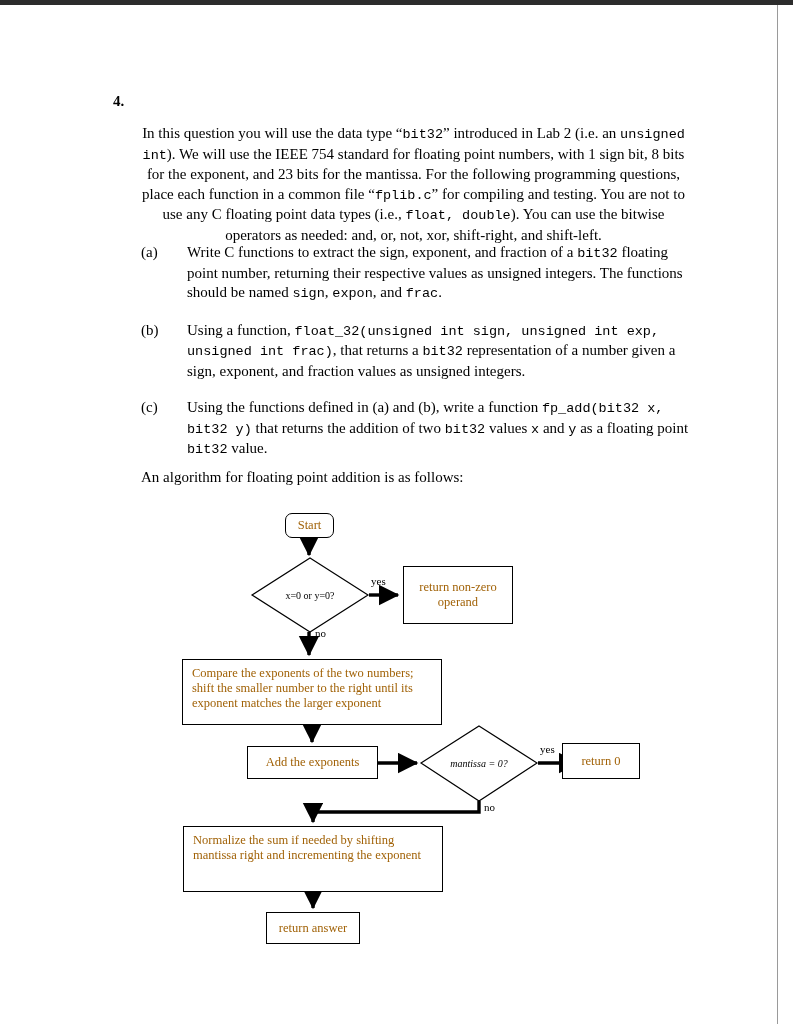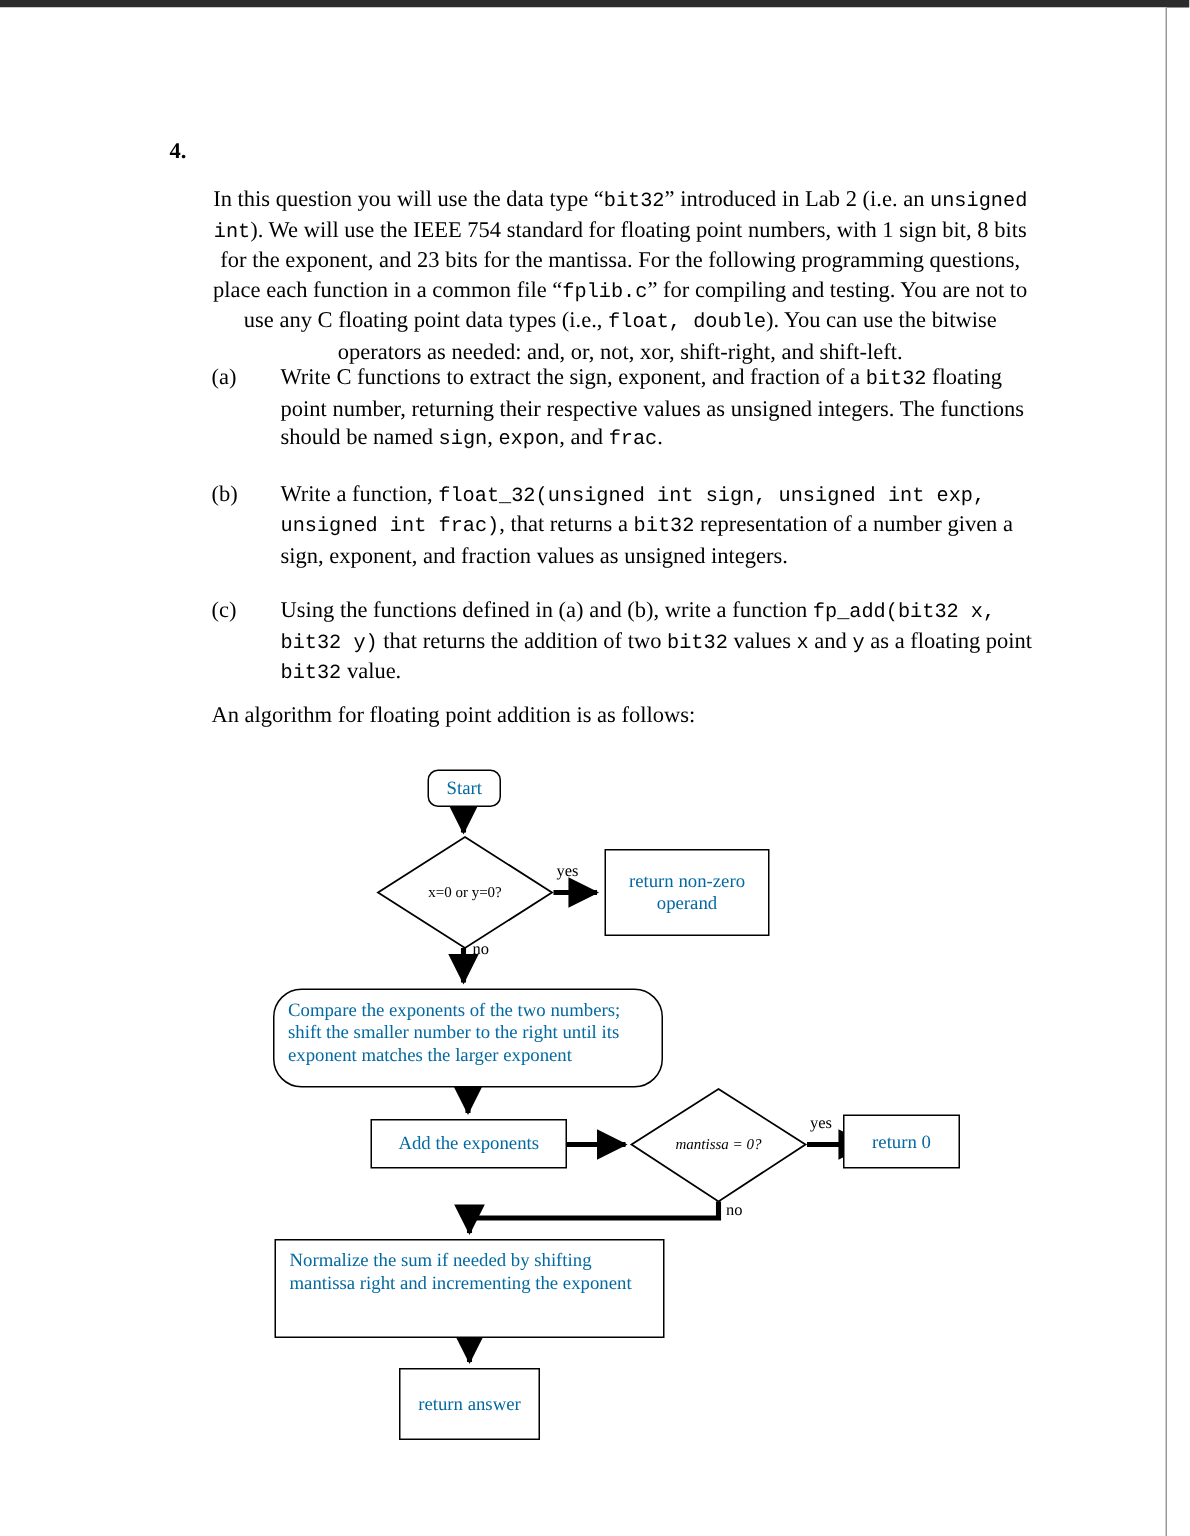--- a/index.html
+++ b/index.html
@@ -111,21 +111,21 @@
     height: 1024px;
     pointer-events: none;
   }
   .fbox {
     position: absolute;
     box-sizing: border-box;
     border: 1px solid #000000;
     background: #ffffff;
     font-size: 12.5px;
     line-height: 15px;
-    color: #0369a1;
+    color: #a16207;
   }
   .fbox.center {
     display: flex;
     align-items: center;
     justify-content: center;
     text-align: center;
   }
   .fbox.leftpad {
     padding: 6px 9px;
   }
@@ -168,21 +168,21 @@
     </div>
   </div>
 
   <div class="sub-list">
     <div class="sub-item">
       <div class="sub-label">(a)</div>
       <div class="sub-body"><span>Write C functions to extract the sign, exponent, and fraction of a </span><span class="mono">bit32</span><span> floating point number, returning their respective values as unsigned integers. The functions should be named </span><span class="mono">sign</span><span>, </span><span class="mono">expon</span><span>, and </span><span class="mono">frac</span><span>.</span></div>
     </div>
     <div class="sub-item">
       <div class="sub-label">(b)</div>
-      <div class="sub-body"><span>Write a function, </span><span class="mono">float_32(unsigned int sign, unsigned int exp, unsigned int frac)</span><span>, that returns a </span><span class="mono">bit32</span><span> representation of a number given a sign, exponent, and fraction values as unsigned integers.</span></div>
+      <div class="sub-body"><span>Using a function, </span><span class="mono">float_32(unsigned int sign, unsigned int exp, unsigned int frac)</span><span>, that returns a </span><span class="mono">bit32</span><span> representation of a number given a sign, exponent, and fraction values as unsigned integers.</span></div>
     </div>
     <div class="sub-item">
       <div class="sub-label">(c)</div>
       <div class="sub-body"><span>Using the functions defined in (a) and (b), write a function </span><span class="mono">fp_add(bit32 x, bit32 y)</span><span> that returns the addition of two </span><span class="mono">bit32</span><span> values </span><span class="mono">x</span><span> and </span><span class="mono">y</span><span> as a floating point </span><span class="mono">bit32</span><span> value.</span></div>
     </div>
   </div>
 
   <div class="algo-line">An algorithm for floating point addition is as follows:</div>
 
   <div class="flow">
@@ -223,21 +223,21 @@
 
     <div class="edge-label" style="left:371px; top:574px;">yes</div>
 
     <div class="edge-label" style="left:315px; top:626px;">no</div>
 
     <div class="fbox center" style="left:403px; top:566px; width:110px; height:58px; flex-direction:column;">
       <div>return non-zero</div>
       <div>operand</div>
     </div>
 
-    <div class="fbox leftpad" style="left:182px; top:659px; width:260px; height:66px;border-radius:19px;">
+    <div class="fbox leftpad" style="left:182px; top:659px; width:260px; height:66px;">
       <span>Compare the exponents of the two numbers; shift the smaller number to the right until its exponent matches the larger exponent</span>
     </div>
 
     <div class="fbox center" style="left:247px; top:746px; width:131px; height:33px;">
       <span>Add the exponents</span>
     </div>
 
     <div class="diamond-label" style="left:421px; top:756px; width:116px;font-style:italic;">mantissa = 0?</div>
 
     <div class="edge-label" style="left:540px; top:742px;">yes</div>
@@ -245,18 +245,18 @@
     <div class="edge-label" style="left:484px; top:800px;">no</div>
 
     <div class="fbox center" style="left:562px; top:743px; width:78px; height:36px;">
       <span>return 0</span>
     </div>
 
     <div class="fbox leftpad" style="left:183px; top:826px; width:260px; height:66px;">
       <span>Normalize the sum if needed by shifting mantissa right and incrementing the exponent</span>
     </div>
 
-    <div class="fbox center" style="left:266px; top:912px; width:94px; height:48px;">
+    <div class="fbox center" style="left:266px; top:912px; width:94px; height:32px;">
       <span>return answer</span>
     </div>
 
   </div>
 </div>
 
 </body></html>

